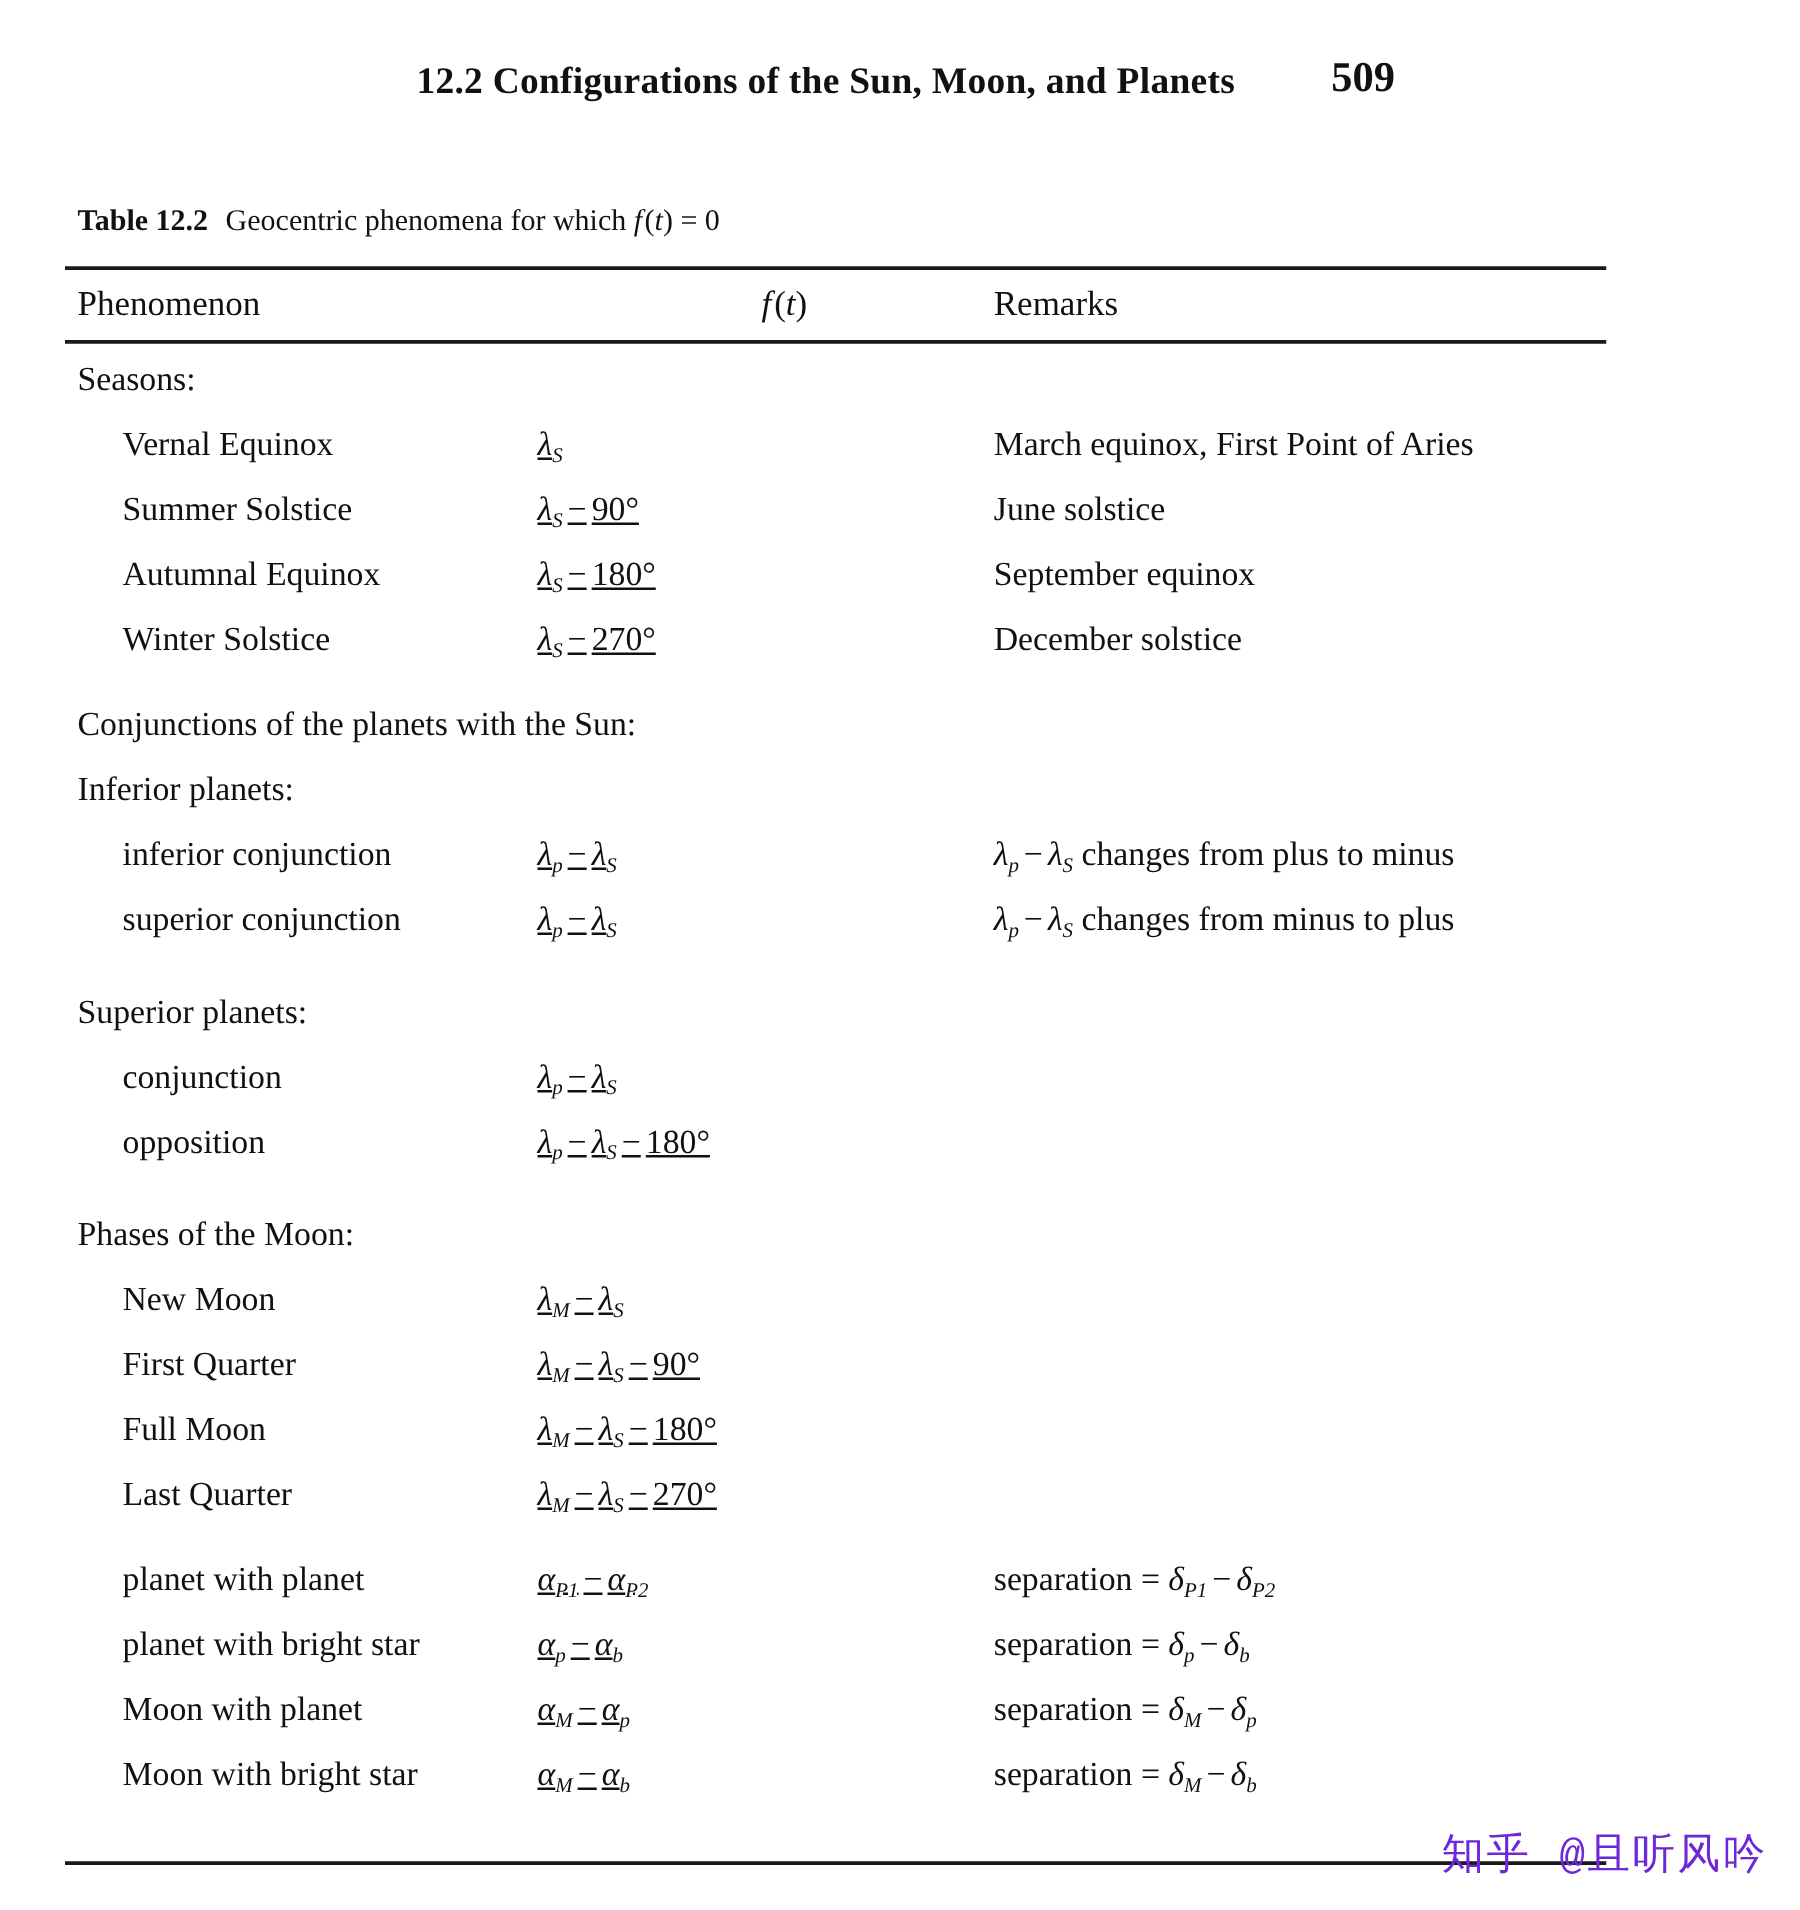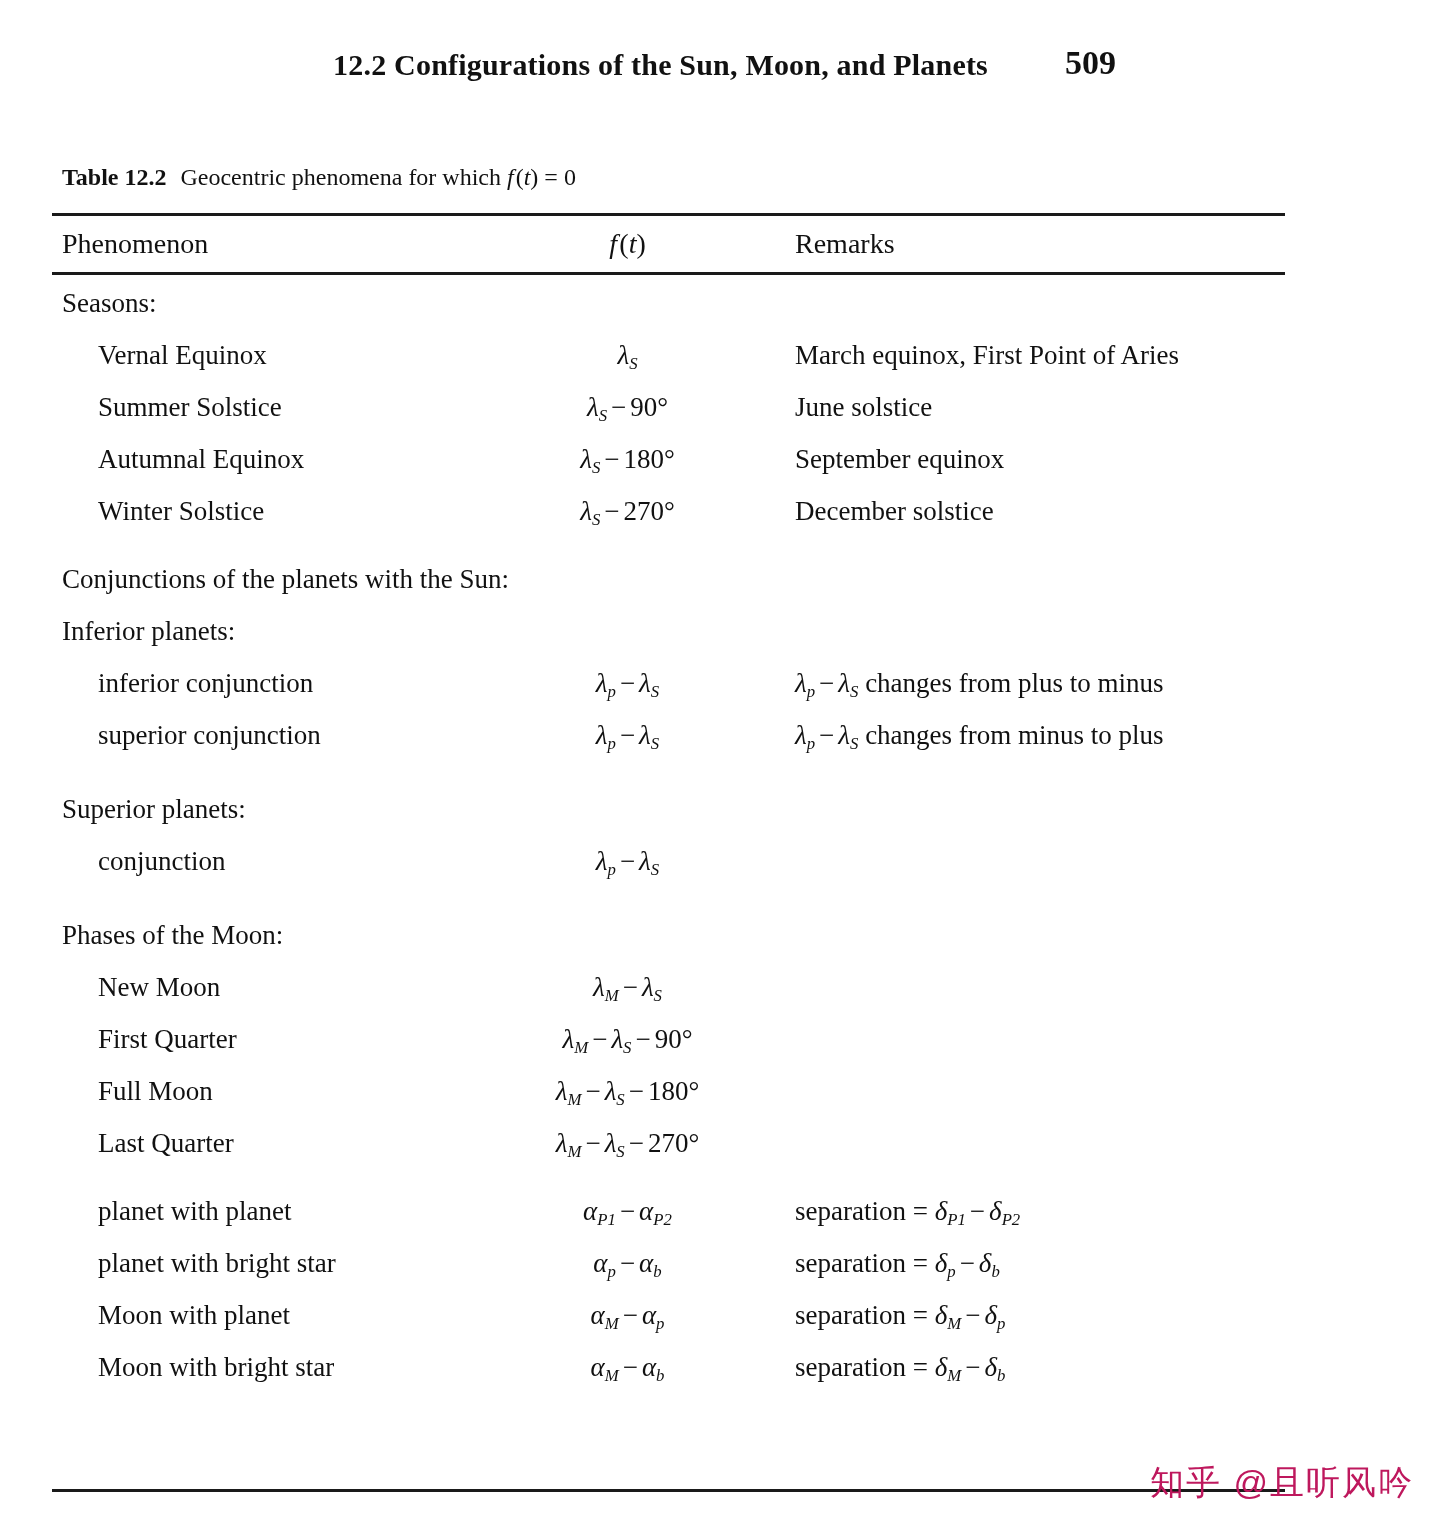--- a/index.html
+++ b/index.html
@@ -91,23 +91,23 @@
     font-size: 27px;
     white-space: nowrap;
   }
   .c-phenom.indent { left: 98px; }
 
   .c-formula {
     position: absolute;
     left: 430px;
     top: 0;
     width: 395px;
-    text-align: center;
     font-size: 27px;
     white-space: nowrap;
+    text-decoration: underline;
   }
   .c-remark {
     position: absolute;
     left: 795px;
     top: 0;
     font-size: 27px;
     white-space: nowrap;
   }
 
   .hdr {
@@ -133,23 +133,23 @@
     vertical-align: -0.32em;
     letter-spacing: 0;
   }
   .op { padding: 0 4px; }
 
   
   .watermark {
     position: absolute;
     right: 26px;
     bottom: 22px;
-    font-family: Liberation Sans, sans-serif;
+    font-family: Liberation Mono, monospace;
     font-size: 34px;
-    color: #be185d;
+    color: #6d28d9;
     letter-spacing: 2px;
     white-space: nowrap;
   }
 </style>
 </head>
 <body>
 
 <div class="runhead">
   <div class="runhead-title">12.2  Configurations of the Sun, Moon, and Planets</div>
   <div class="runhead-page">509</div>
@@ -227,20 +227,24 @@
 
   <div class="row">
     <div class="c-phenom">Superior planets:</div>
   </div>
 
   <div class="row">
     <div class="c-phenom indent">conjunction</div>
     <div class="c-formula"><span class="mi">λ<sub>p</sub></span><span class="op">−</span><span class="mi">λ<sub>S</sub></span></div>
   </div>
 
+  <div class="row">
+    <div class="c-phenom indent">opposition</div>
+    <div class="c-formula"><span class="mi">λ<sub>p</sub></span><span class="op">−</span><span class="mi">λ<sub>S</sub></span><span class="op">−</span>180°</div>
+  </div>
 
   <div class="row gap-sm"></div>
 
   <div class="row">
     <div class="c-phenom">Phases of the Moon:</div>
   </div>
 
   <div class="row">
     <div class="c-phenom indent">New Moon</div>
     <div class="c-formula"><span class="mi">λ<sub>M</sub></span><span class="op">−</span><span class="mi">λ<sub>S</sub></span></div>

